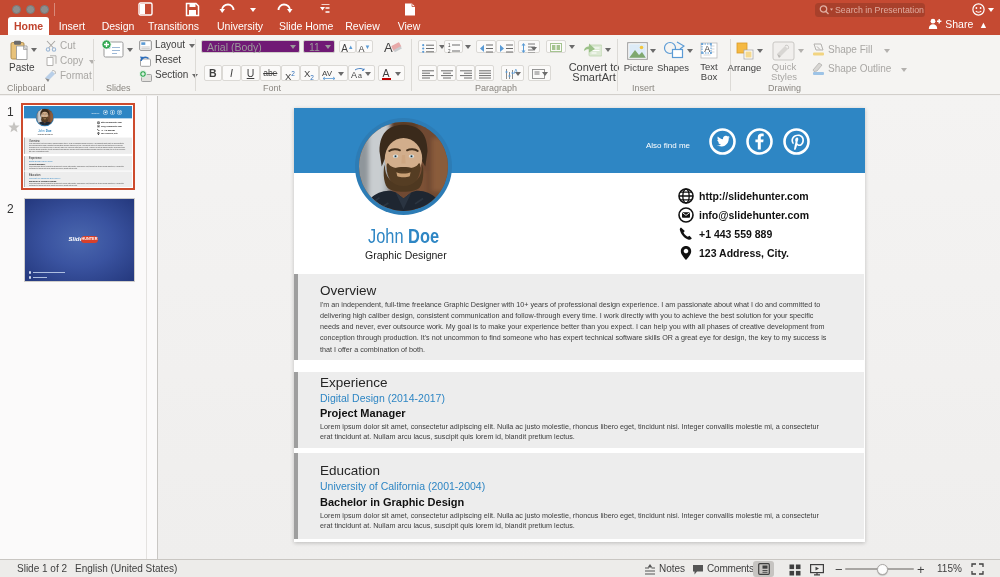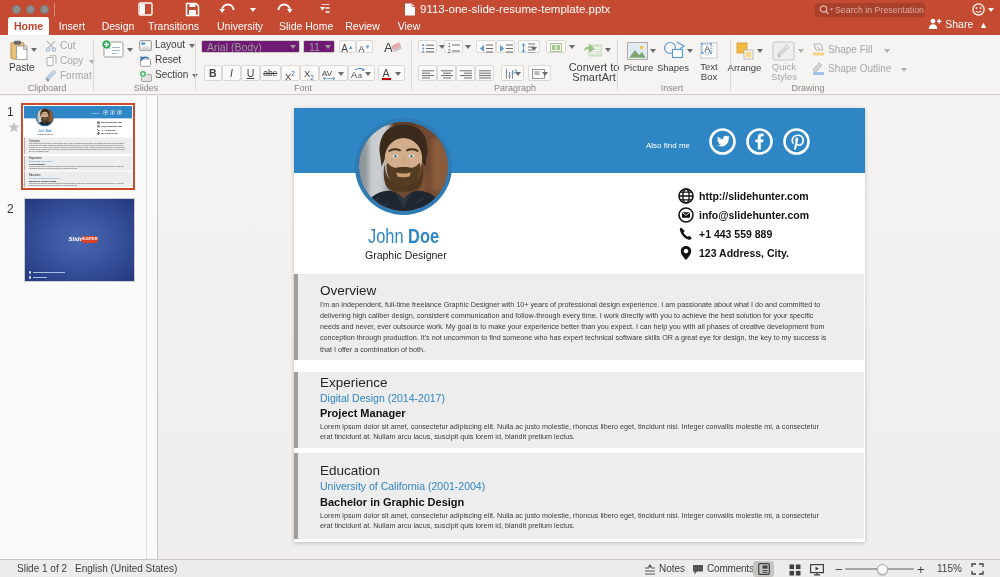--- a/index.html
+++ b/index.html
@@ -18,21 +18,21 @@
 .search .ph { position:absolute; left:20px; top:0; }
 
 .tabs { position:absolute; left:0; top:17px; height:18px; width:1000px; font-size:10.5px; color:#fff; }
 .tab { position:absolute; top:0; height:18px; line-height:18px; text-align:center; white-space:nowrap; }
 .tab.sel { background:#fff; color:#C0432E; font-weight:bold; border-radius:3px 3px 0 0; }
 .share { position:absolute; right:12px; top:1px; color:#fff; font-size:10.5px; white-space:nowrap; }
 
 
 .ribbon { position:absolute; left:0; top:35px; width:1000px; height:60px; background:#F5F4F2; border-bottom:1px solid #D2CFCB; }
 .gsep { position:absolute; top:4px; height:52px; width:1px; background:#DCDAD6; }
-.glabel { position:absolute; top:47.5px; font-size:9px; color:#8A8680; width:80px; text-align:center; }
+.glabel { position:absolute; top:47.5px; font-size:9px; color:#8A8680; width:80px; }
 .rtext { position:absolute; font-size:10px; color:#3F3F3F; white-space:nowrap; }
 .rtext.dis { color:#A9A7A4; }
 .caret { position:absolute; width:0; height:0; border-left:3px solid transparent; border-right:3px solid transparent; border-top:4px solid #6B6B6B; }
 .caret.dis { border-top-color:#B3B1AE; }
 .combo { position:absolute; background:#701a75; border:1px solid #CFCDC9; border-radius:2px; font-size:10.5px; color:#9B9B9B; }
 .btnbox { position:absolute; background:#FBFAF9; border:1px solid #DBD9D5; border-radius:2px; }
 
 
 .thumbs { position:absolute; left:0; top:96px; width:158px; height:463px; background:#FBFAFA; }
 .thumbs .sb { position:absolute; left:146px; top:0; width:1px; height:463px; background:#E4E2E0; }
@@ -90,21 +90,20 @@
         <path d="M16.5 7 L11 7 L13.8 11 Z" fill="#fff"></path>
       </svg>
     <svg class="ticon" style="left:320px; top:4px;" width="11" height="10" viewBox="0 0 11 10">
         <path d="M1.5 0 L9.5 0 M5.5 4 L9.5 4 M5.5 8 L9.5 8" stroke="#fff" stroke-width="1.3"></path>
         <path d="M0 3 L5 3 L2.5 6.5 Z" fill="#fff"></path>
       </svg>
     <svg class="ticon" style="left:404px; top:3px;" width="12" height="13" viewBox="0 0 12 13">
         <path d="M1 0.5 H8 L11 3.5 V12.5 H1 Z" fill="#fff"></path>
         <path d="M8 0.5 V3.5 H11" fill="none" stroke="#C54A32" stroke-width="0.8"></path>
       </svg>
-    <div class="doct">9113-one-slide-resume-template.pptx</div>
     <div class="search">
       <svg style="position:absolute;left:4px;top:2.5px;" width="16" height="10" viewBox="0 0 16 10">
           <circle cx="4.5" cy="4" r="3.2" fill="none" stroke="#E2AFA2" stroke-width="1.3"></circle>
           <path d="M7 6.5 L9.5 9" stroke="#E2AFA2" stroke-width="1.3"></path>
           <path d="M11 3.5 l3 0 l-1.5 2.2 Z" fill="#E2AFA2"></path>
         </svg>
       <span class="ph">Search in Presentation</span>
     </div>
     <svg class="ticon" style="left:972px; top:3px;" width="13" height="13" viewBox="0 0 13 13">
         <circle cx="6.5" cy="6.5" r="5.6" fill="none" stroke="#fff" stroke-width="1.2"></circle>

